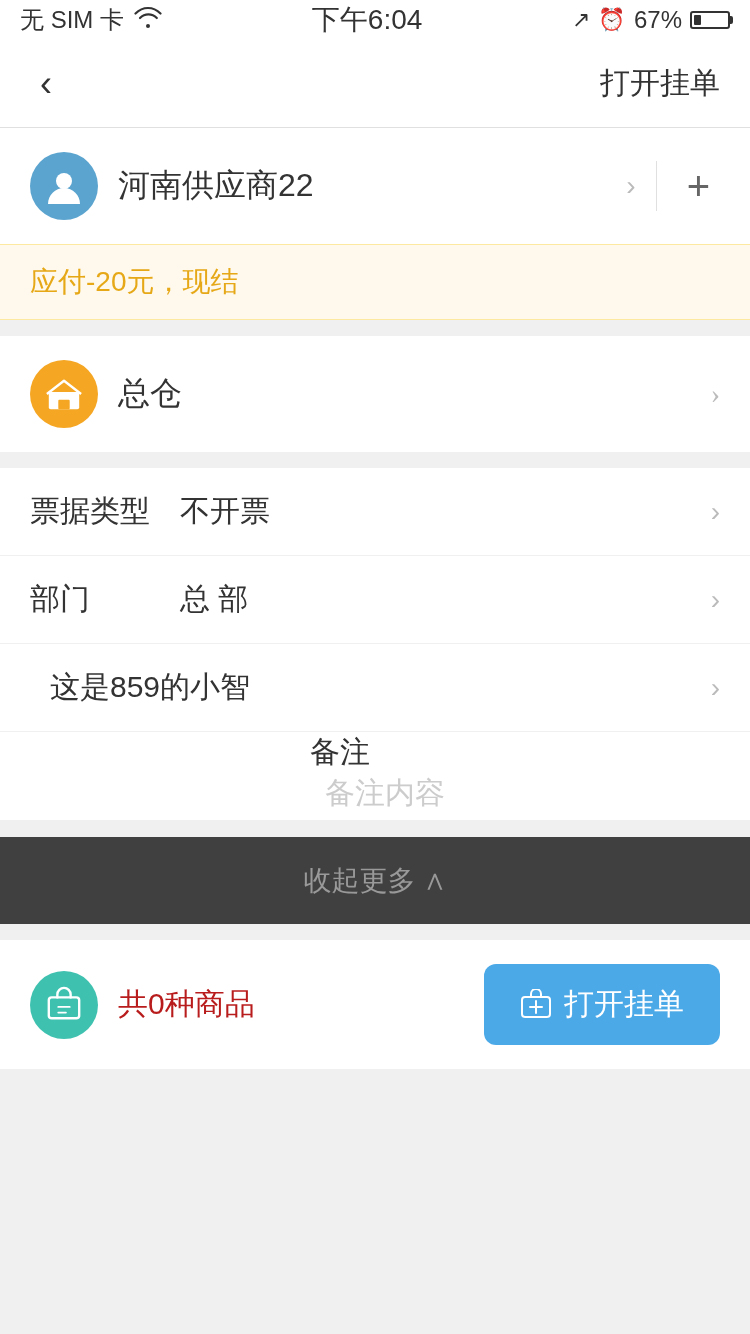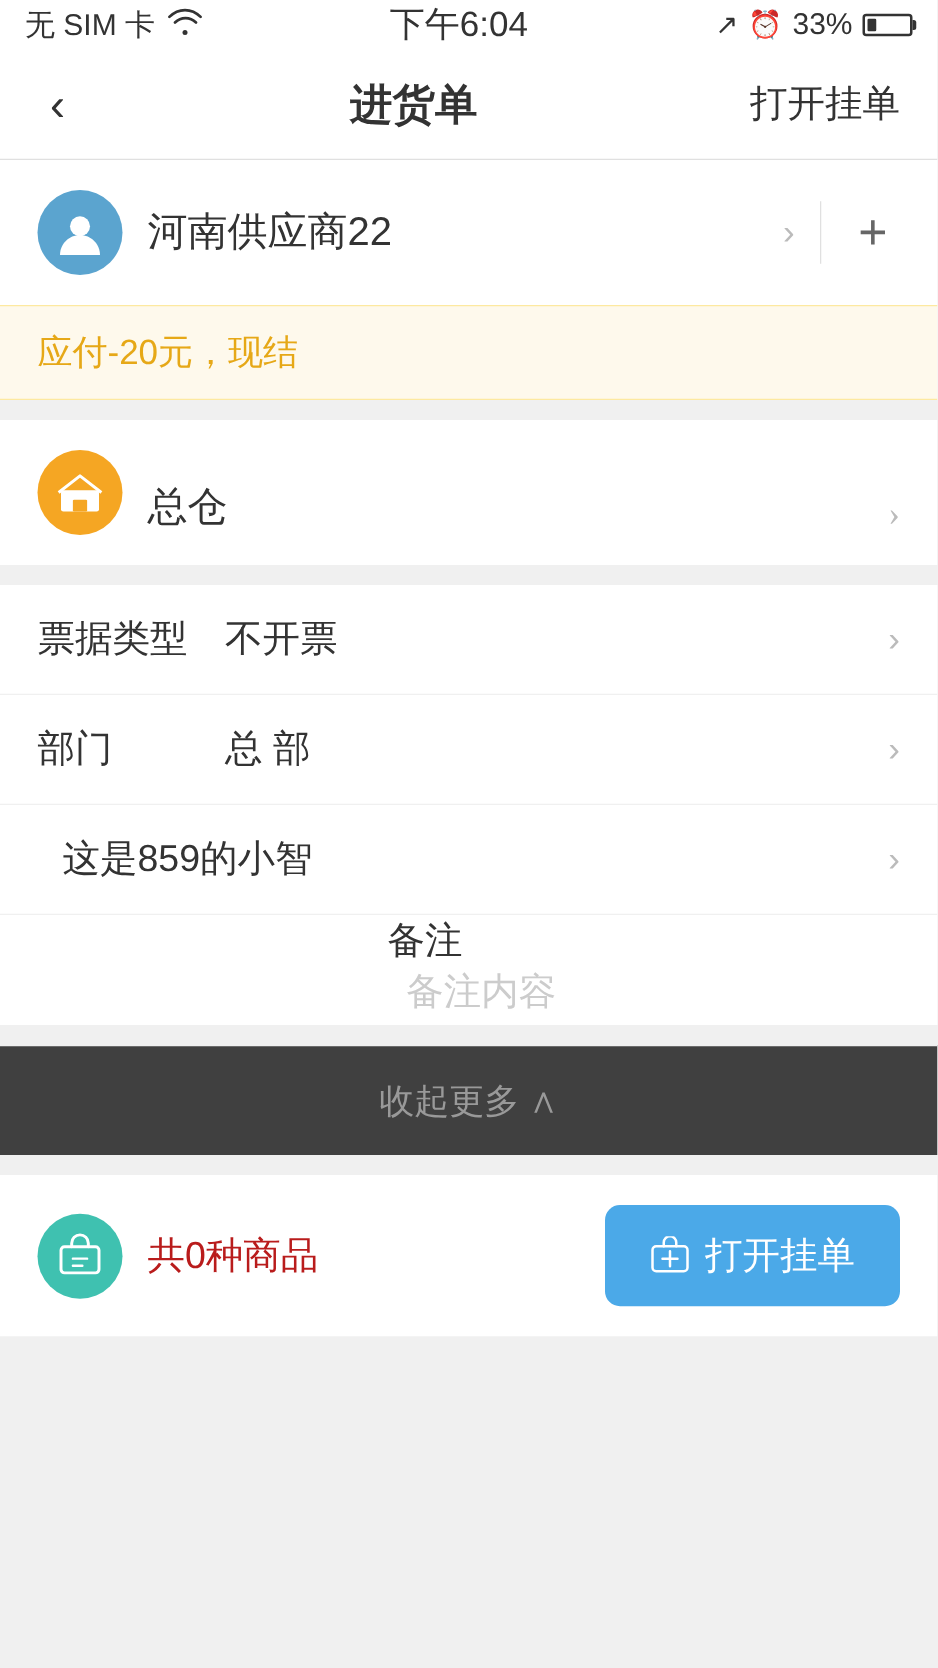--- a/index.html
+++ b/index.html
@@ -140,21 +140,21 @@
       padding: 18px 30px;
       font-size: 28px;
       color: #e6a817;
       border-top: 1px solid #fde9a0;
       border-bottom: 1px solid #fde9a0;
     }
 
     
     .warehouse-row {
       display: flex;
-      align-items: flex-end;
+      align-items: center;
       padding: 24px 30px;
       background: #fff;
       margin-bottom: 16px;
       font-family: Liberation Serif, serif;
     }
     .warehouse-icon {
       width: 68px;
       height: 68px;
       border-radius: 50%;
       background: #f5a623;
@@ -273,30 +273,29 @@
         <path d="M14 18a2 2 0 110 4 2 2 0 010-4z" fill="#333"></path>
         <path d="M6 12c2.2-2.2 5.2-3.6 8.4-3.6s6.2 1.4 8.4 3.6" stroke="#333" stroke-width="2.2" fill="none" stroke-linecap="round"></path>
         <path d="M1.5 7.5C5 4 9.3 2 14 2s9 2 12.5 5.5" stroke="#333" stroke-width="2.2" fill="none" stroke-linecap="round"></path>
       </svg>
     </span>
   </div>
   <div class="status-center">下午6:04</div>
   <div class="status-right">
     <span style="font-size:22px;">↗</span>
     <span style="font-size:22px;">⏰</span>
-    <span>33%</span>
+    <span>67%</span>
     <div class="battery">
       <div class="battery-fill"></div>
     </div>
   </div>
 </div>
 
 <div class="nav-bar">
   <span class="nav-back">‹</span>
-  <span class="nav-title">进货单</span>
   <span class="nav-action">打开挂单</span>
 </div>
 
 <div class="content">
 
   <div class="card">
     <div class="supplier-row">
       <div class="supplier-avatar">
         <svg viewBox="0 0 40 40" fill="none">
           <circle cx="20" cy="15" r="8" fill="#fff"></circle>

